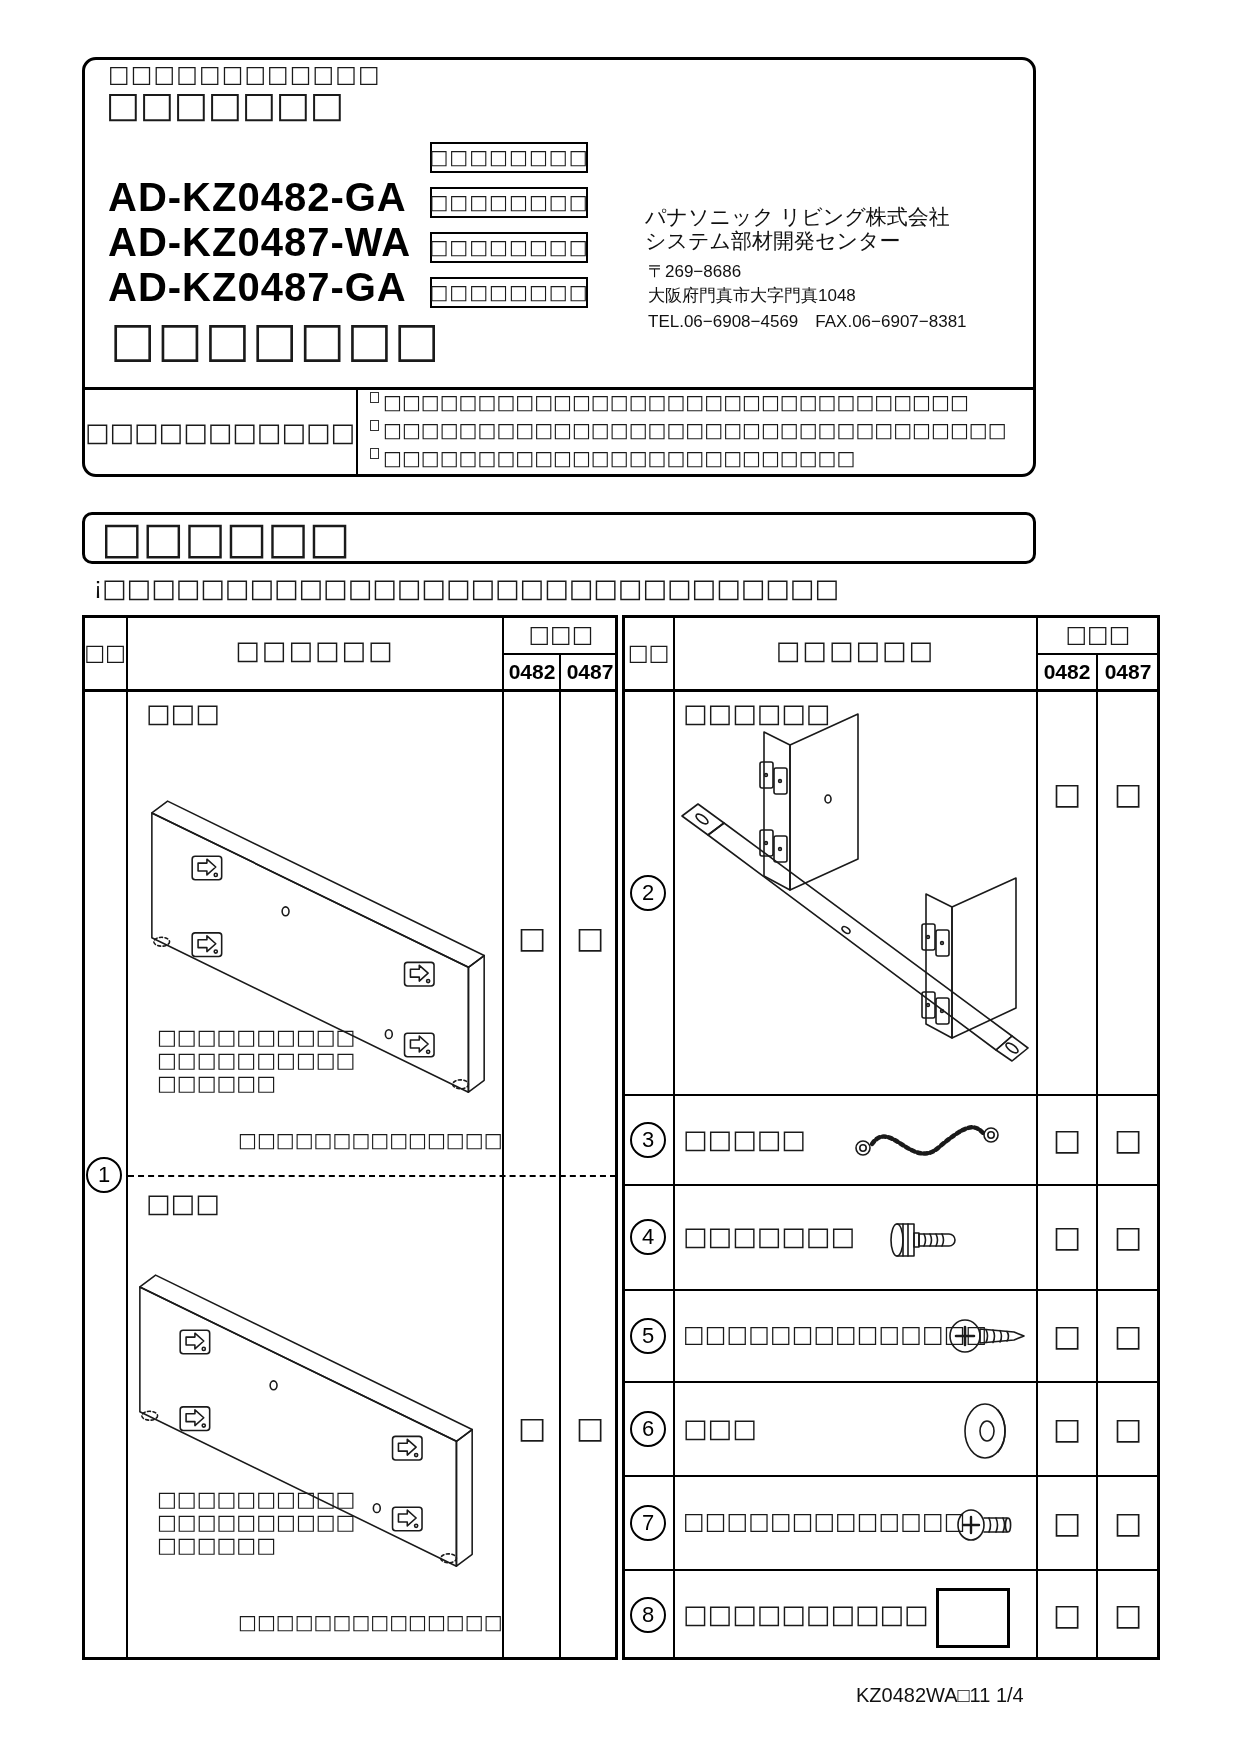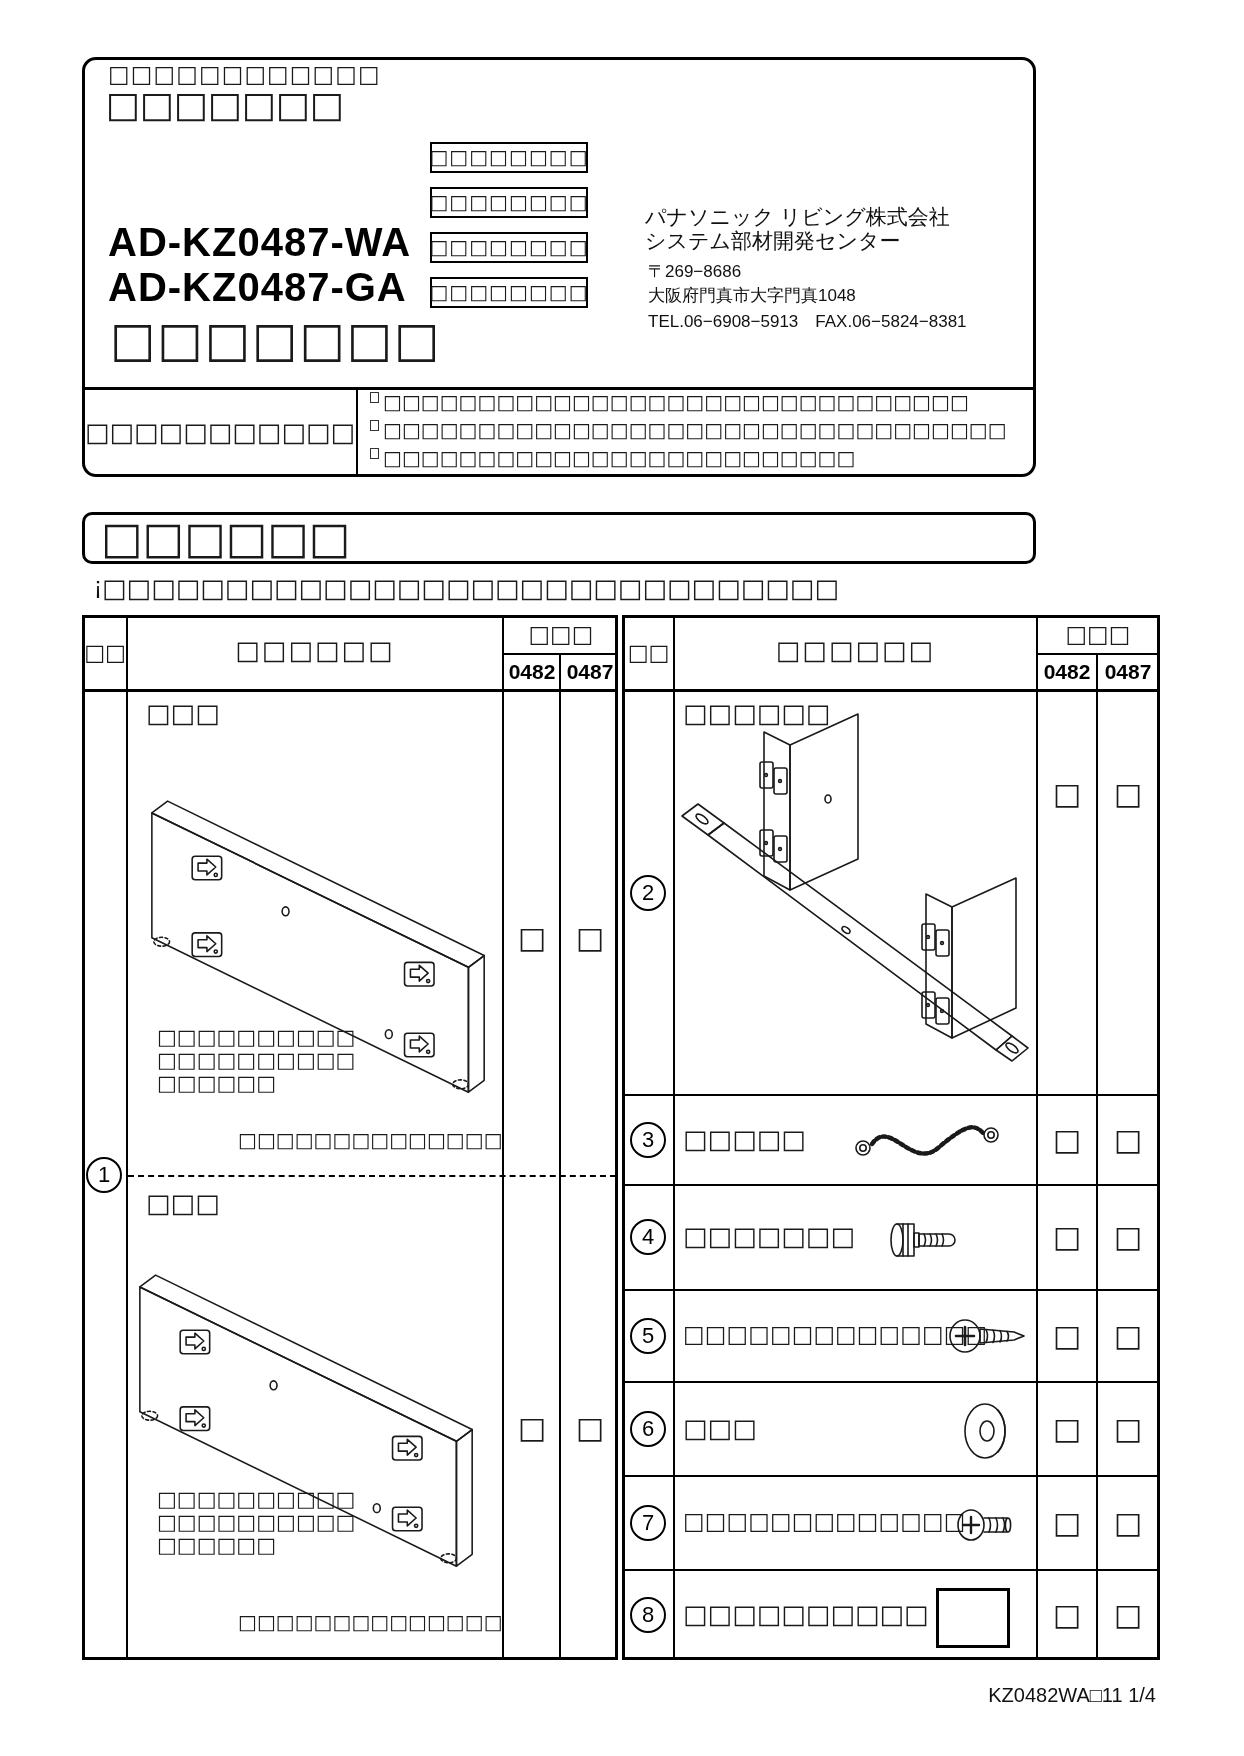--- a/index.html
+++ b/index.html
@@ -27,20 +27,21 @@
 <body>
 
 <div class="page">
 
   <div class="rbox" style="left:82px;top:57px;width:954px;height:420px"></div>
 
   <div class="abs tofu" style="left:108px;top:62px;font-size:23px;letter-spacing:1px">□□□□□□□□□□□□</div>
 
   <div class="abs tofu" style="left:106px;top:86px;font-size:36px">□□□□□□□</div>
 
+  <div class="abs model" style="left:108px;top:175px">AD-KZ0482-GA</div>
   <div class="abs model" style="left:108px;top:220px">AD-KZ0487-WA</div>
   <div class="abs model" style="left:108px;top:265px">AD-KZ0487-GA</div>
 
   <div class="variant" style="left:430px;top:142px;width:158px;height:31px">
     <span class="tofu" style="font-size:20px;letter-spacing:1px">□□□□□□□□</span>
   </div>
   <div class="variant" style="left:430px;top:187px;width:158px;height:31px">
     <span class="tofu" style="font-size:20px;letter-spacing:1px">□□□□□□□□</span>
   </div>
   <div class="variant" style="left:430px;top:232px;width:158px;height:31px">
@@ -49,21 +50,21 @@
   <div class="variant" style="left:430px;top:277px;width:158px;height:31px">
     <span class="tofu" style="font-size:20px;letter-spacing:1px">□□□□□□□□</span>
   </div>
 
   <div class="abs tofu" style="left:110px;top:314px;font-size:48px;letter-spacing:2px">□□□□□□□</div>
 
   <div class="abs jp" style="left:645px;top:203px;font-size:21px">パナソニック リビング株式会社</div>
   <div class="abs jp" style="left:645px;top:227px;font-size:21px">システム部材開発センター</div>
   <div class="abs jp" style="left:648px;top:260px;font-size:17px">〒269−8686</div>
   <div class="abs jp" style="left:648px;top:284px;font-size:17px">大阪府門真市大字門真1048</div>
-  <div class="abs jp" style="left:648px;top:310px;font-size:17px">TEL.06−6908−5913　FAX.06−5824−8381</div>
+  <div class="abs jp" style="left:648px;top:310px;font-size:17px">TEL.06−6908−4569　FAX.06−6907−8381</div>
 
   <div class="line" style="left:84px;top:387px;width:950px;height:3px"></div>
   <div class="line" style="left:356px;top:389px;width:2px;height:86px"></div>
 
   <div class="abs ctr" style="left:92px;top:408px;width:256px;height:50px">
     <span class="tofu" style="font-size:26px">□□□□□□□□□□□</span>
   </div>
 
   <div class="abs" style="left:370px;top:392px">
     <span class="mini-box"></span><span class="tofu" style="font-size:20px">□□□□□□□□□□□□□□□□□□□□□□□□□□□□□□□</span>
@@ -371,15 +372,15 @@
   <div class="circ" style="left:630px;top:1597px">8</div>
   <div class="abs tofu" style="left:683px;top:1601px;font-size:26px">□□□□□□□□□□</div>
   <div class="abs" style="left:936px;top:1588px;width:74px;height:60px;border:3px solid #000"></div>
   <div class="abs ctr" style="left:1038px;top:1597px;width:58px;height:36px">
     <span class="tofu" style="font-size:30px">□</span>
   </div>
   <div class="abs ctr" style="left:1098px;top:1597px;width:60px;height:36px">
     <span class="tofu" style="font-size:30px">□</span>
   </div>
 
-  <div class="abs jp" style="left:856px;top:1684px;width:300px;font-size:20px;text-align:right">KZ0482WA□11  1/4</div>
+  <div class="abs jp" style="left:856px;top:1684px;width:300px;font-size:20px;text-align:left">KZ0482WA□11  1/4</div>
 
 </div>
 
 </body></html>

